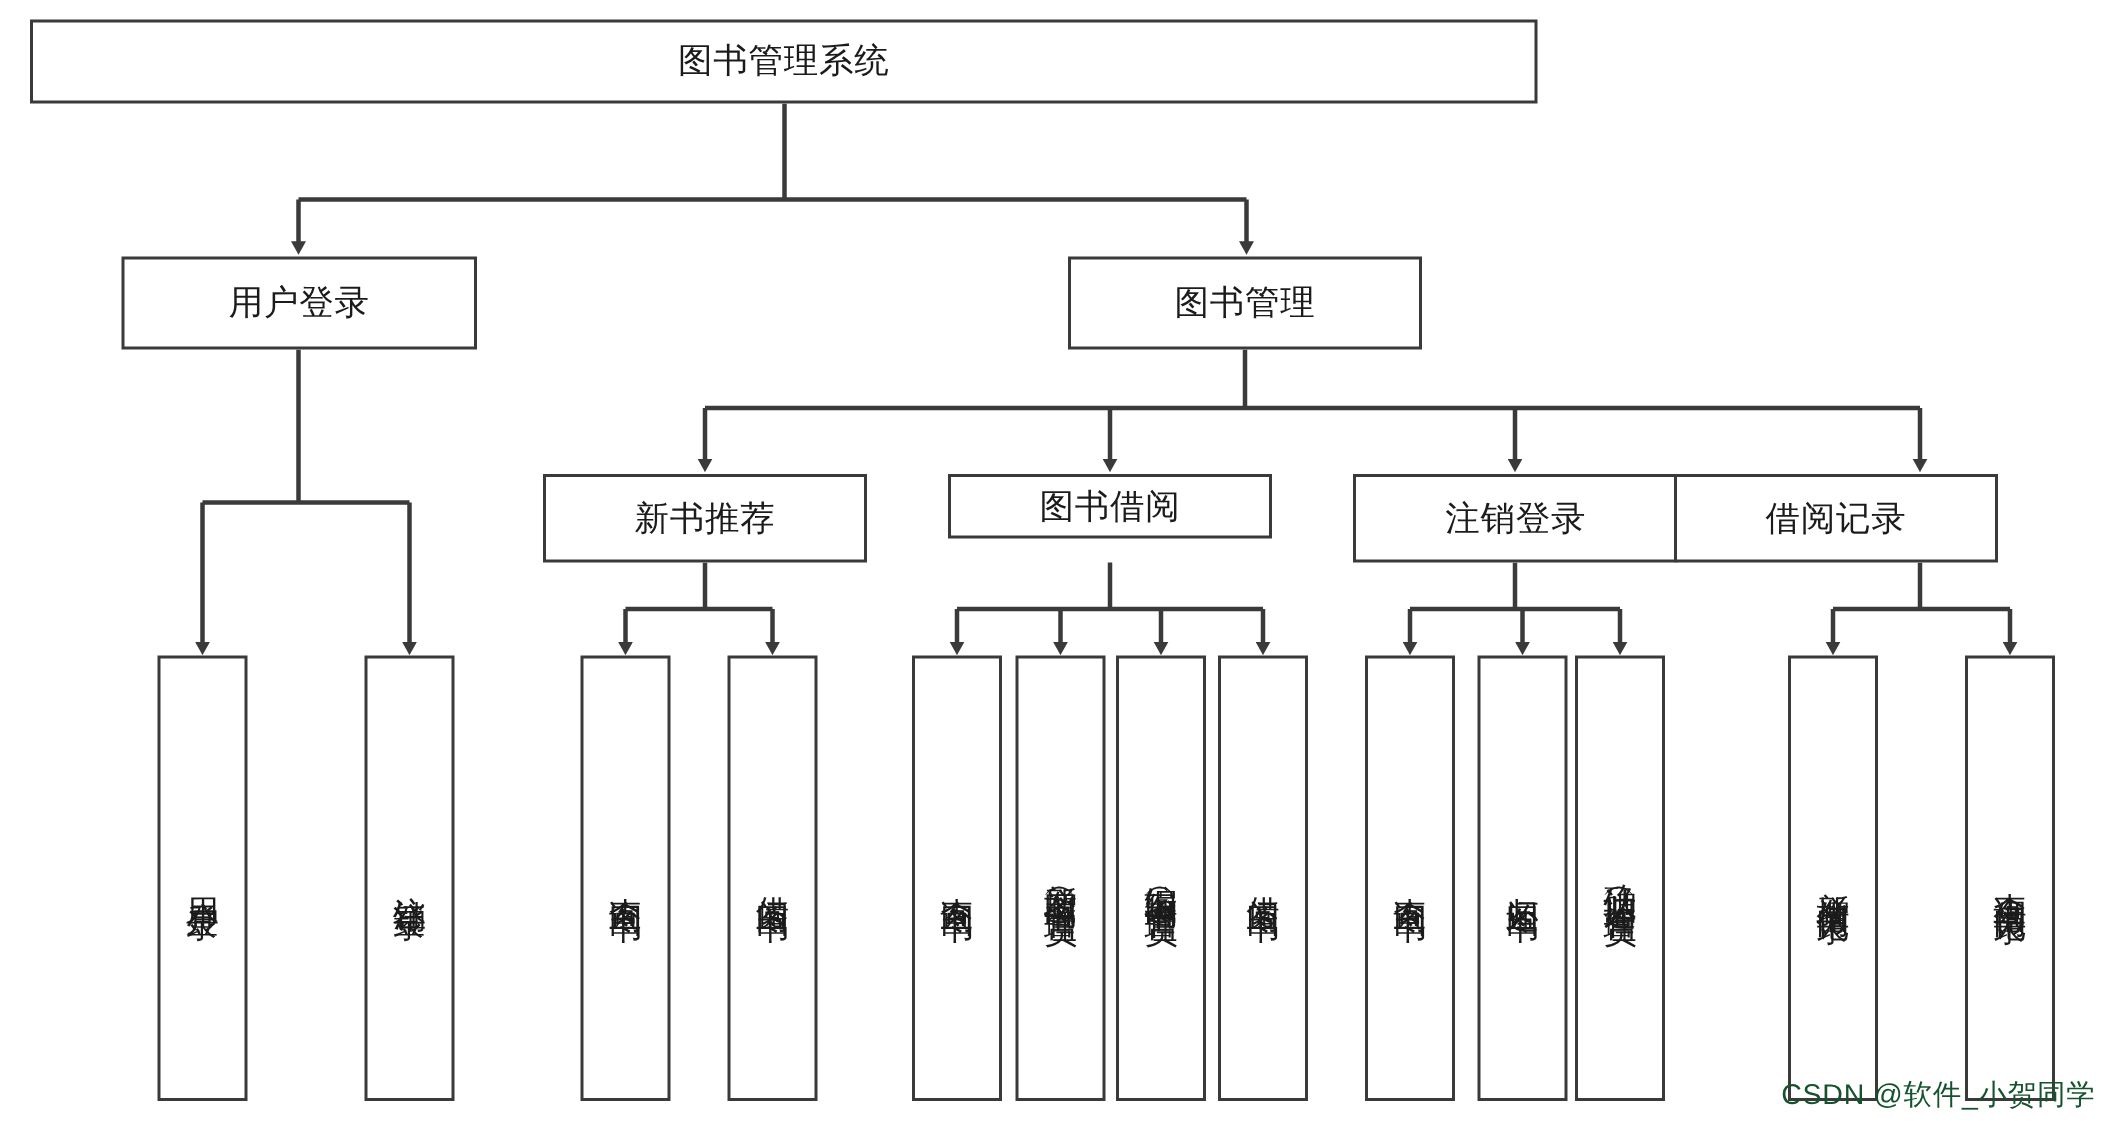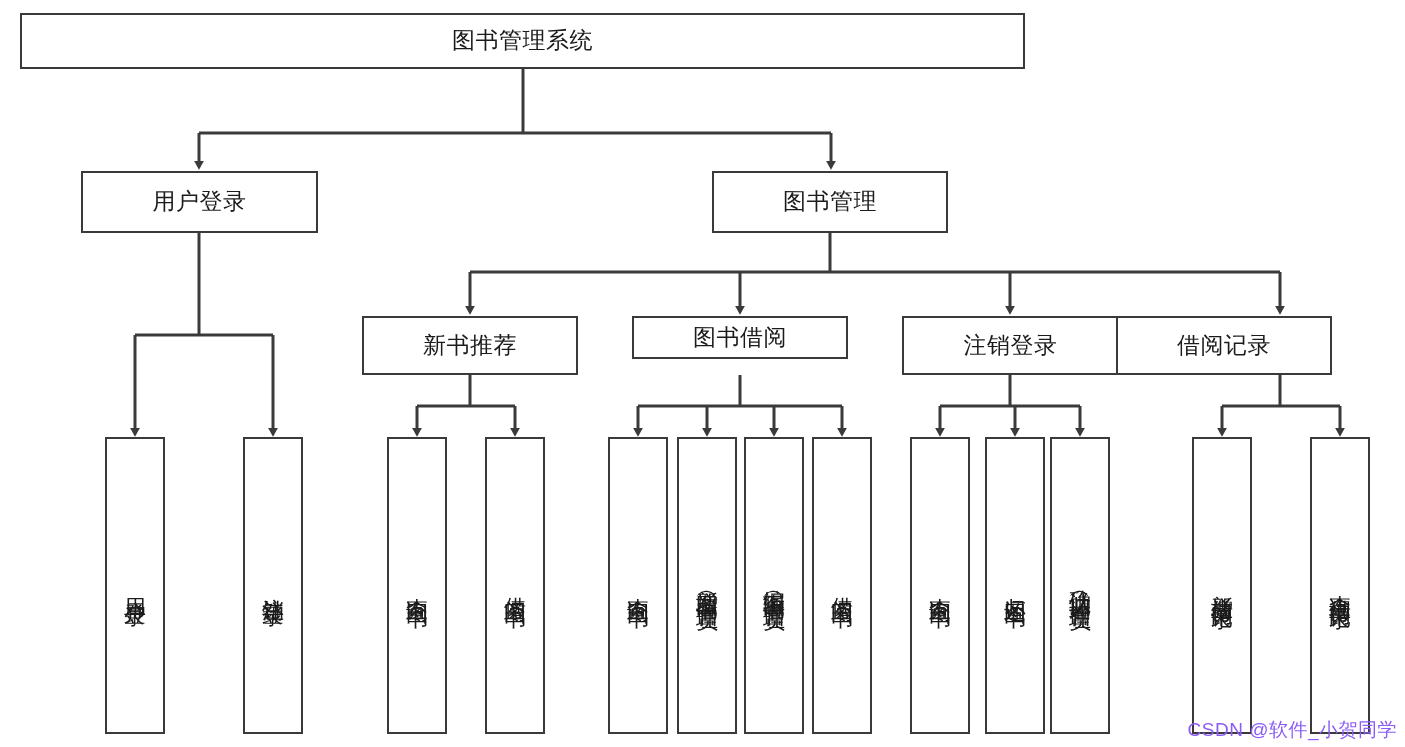--- a/index.html
+++ b/index.html
@@ -57,21 +57,21 @@
     text-orientation: upright;
     font-size: 22px;
     letter-spacing: 3px;
     line-height: 1;
   }
   .watermark {
     position: absolute;
     right: 8px;
     bottom: 4px;
     font-size: 19px;
-    color: #8b5cf6;
+    color: #14532d;
     letter-spacing: 0.5px;
     white-space: nowrap;
     user-select: none;
   }
 </style>
 </head>
 <body>
 
 <div id="diagram-root">
 

